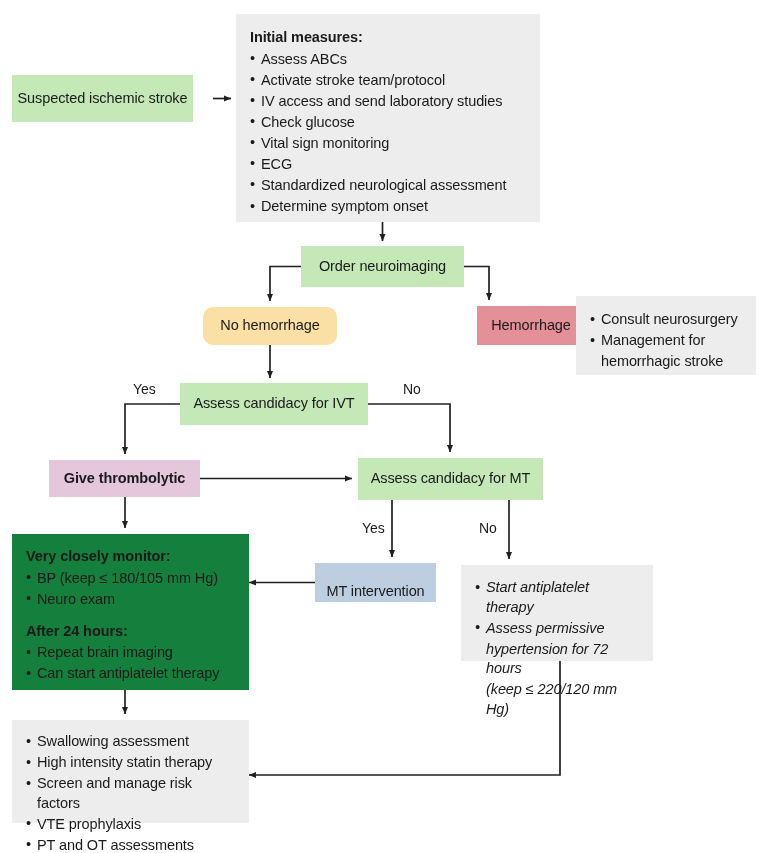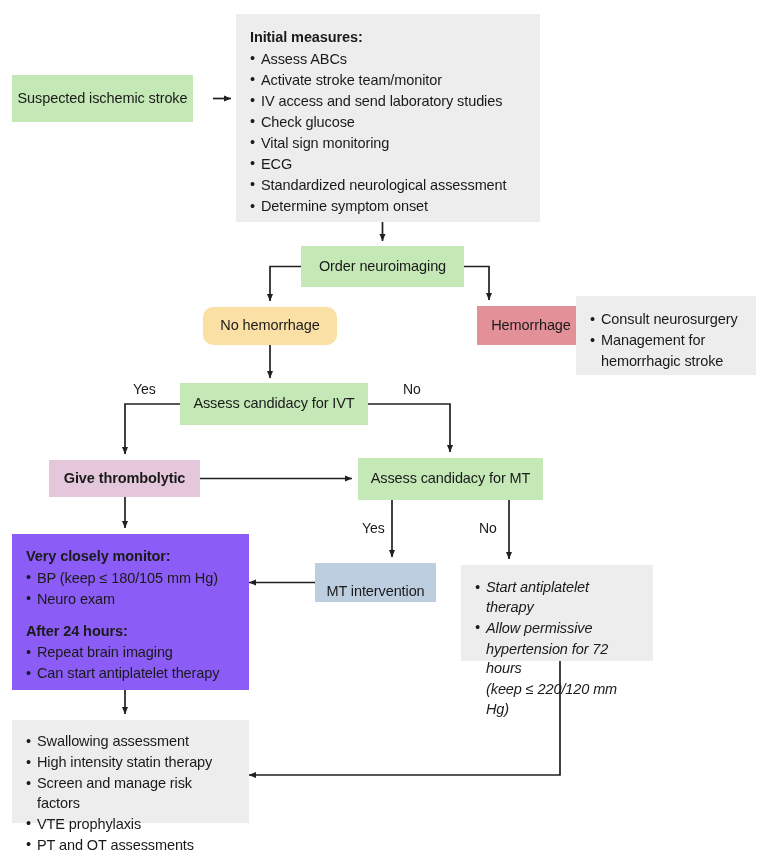--- a/index.html
+++ b/index.html
@@ -127,21 +127,21 @@
   </svg>
 
   <div class="node" style="left:12px; top:75px; width:181px; height:47px; background:#C5E8B7;">
     <span>Suspected ischemic stroke</span>
   </div>
 
   <div class="node list" style="left:236px; top:14px; width:304px; height:208px; background:#EDEDED; padding-top:14px;">
     <span class="title">Initial measures:</span>
     <ul>
       <li>Assess ABCs</li>
-      <li>Activate stroke team/monitor</li>
+      <li>Activate stroke team/protocol</li>
       <li>IV access and send laboratory studies</li>
       <li>Check glucose</li>
       <li>Vital sign monitoring</li>
       <li>ECG</li>
       <li>Standardized neurological assessment</li>
       <li>Determine symptom onset</li>
     </ul>
   </div>
 
   <div class="node" style="left:301px; top:246px; width:163px; height:41px; background:#C5E8B7;">
@@ -173,38 +173,38 @@
   </div>
 
   <div class="node" style="left:358px; top:458px; width:185px; height:42px; background:#C5E8B7;">
     <span>Assess candidacy for MT</span>
   </div>
 
   <div class="node" style="left:315px; top:563px; width:121px; height:39px; background:#BDCEE0;align-items:flex-end;">
     <span>MT intervention</span>
   </div>
 
-  <div class="node list" style="left:12px; top:534px; width:237px; height:156px; background:#8b5cf6; padding-top:13px;">
+  <div class="node list" style="left:12px; top:534px; width:237px; height:156px; background:#15803d; padding-top:13px;">
     <span class="title">Very closely monitor:</span>
     <ul>
       <li>BP (keep ≤ 180/105 mm Hg)</li>
       <li>Neuro exam</li>
     </ul>
     <div class="spacer"></div>
     <span class="title">After 24 hours:</span>
     <ul>
       <li>Repeat brain imaging</li>
       <li>Can start antiplatelet therapy</li>
     </ul>
   </div>
 
   <div class="node list" style="left:461px; top:565px; width:192px; height:96px; background:#EDEDED; padding-top:13px;font-style:italic;">
     <ul>
       <li>Start antiplatelet therapy</li>
-      <li>Allow permissive</li>
+      <li>Assess permissive</li>
       <li class="cont">hypertension for 72 hours</li>
       <li class="cont">(keep ≤ 220/120 mm Hg)</li>
     </ul>
   </div>
 
   <div class="node list" style="left:12px; top:720px; width:237px; height:103px; background:#EDEDED; padding-top:12px;">
     <ul>
       <li>Swallowing assessment</li>
       <li>High intensity statin therapy</li>
       <li>Screen and manage risk factors</li>

